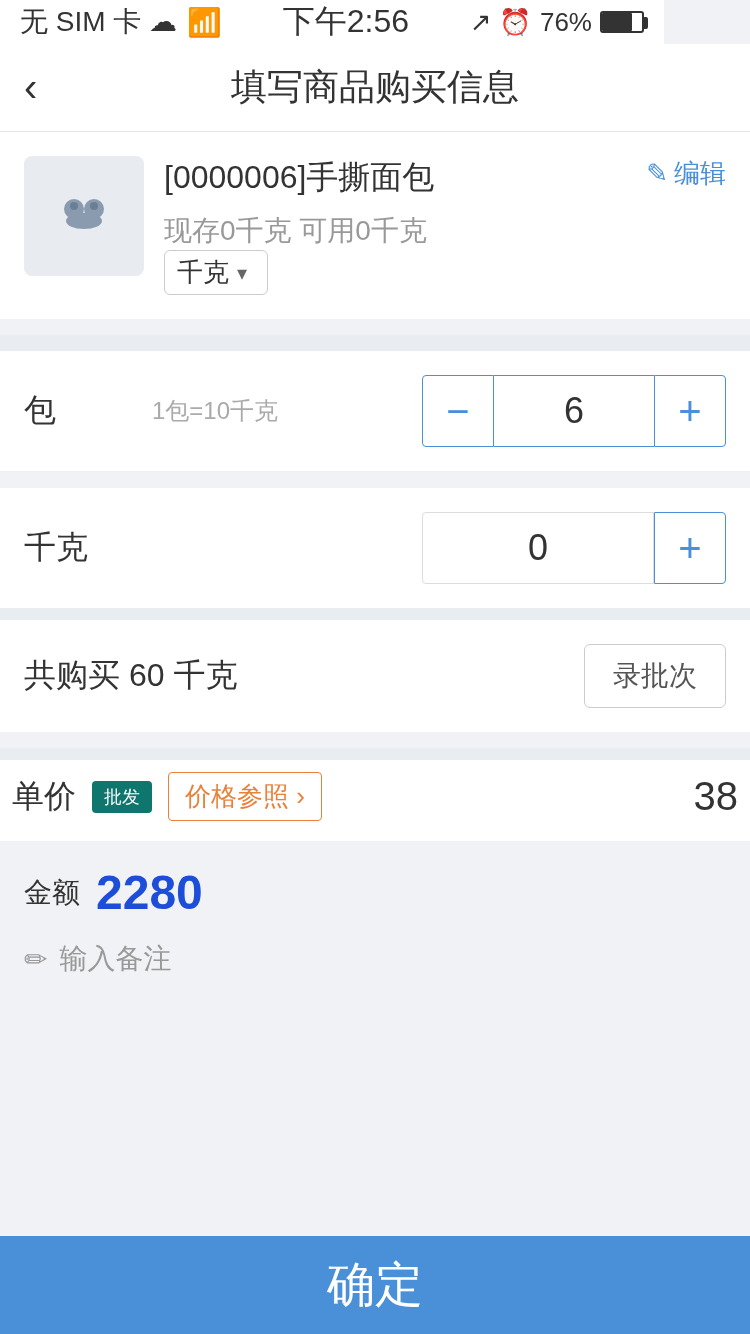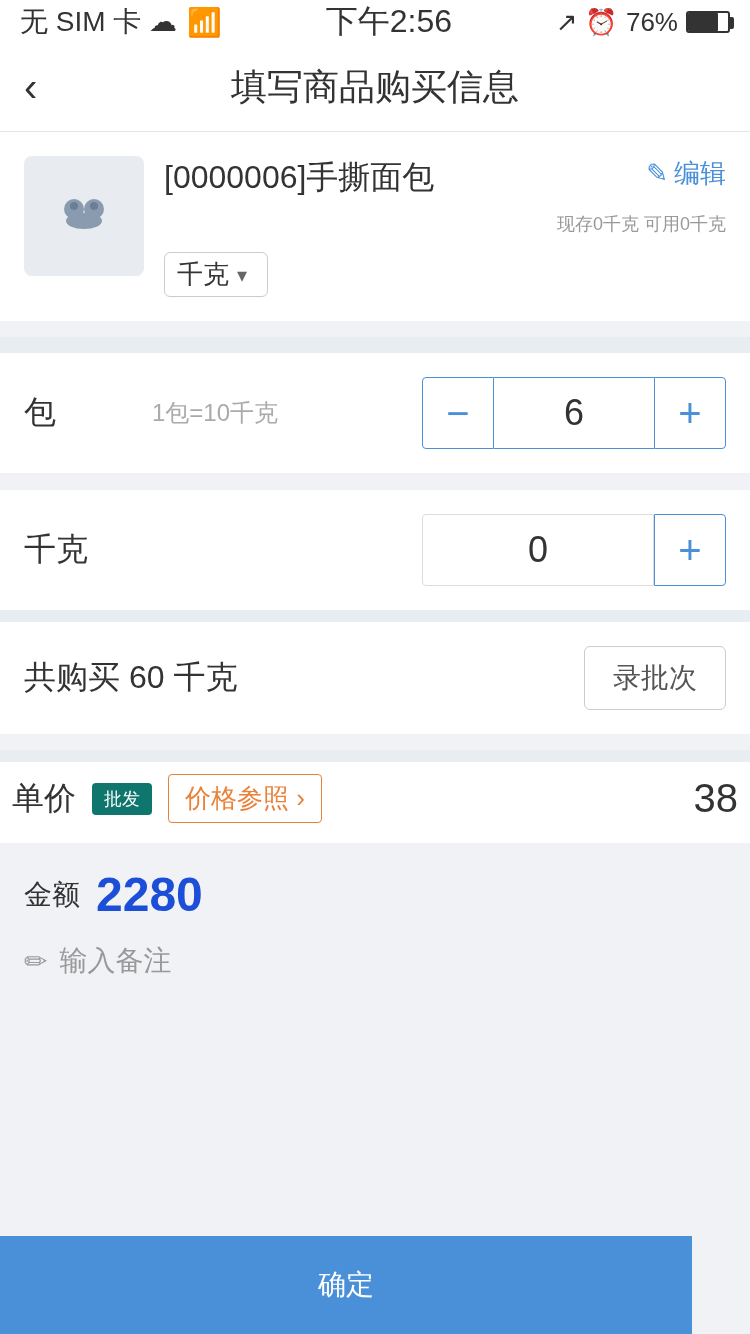--- a/index.html
+++ b/index.html
@@ -9,21 +9,21 @@
       min-height: 1334px;
       background: #f0f2f5;
       font-family: -apple-system, 'PingFang SC', 'Helvetica Neue', sans-serif;
       font-size: 32px;
       color: #333;
       position: relative;
     }
 
     
     .status-bar {
-      width: 750px;
+      width: 664px;
       height: 44px;
       background: #fff;
       display: flex;
       align-items: center;
       justify-content: space-between;
       padding: 0 20px;
       font-size: 28px;
       color: #333;
       text-align: right;
     }
@@ -77,24 +77,23 @@
       font-size: 36px;
     }
     .product-info { flex: 1; }
     .product-name {
       font-size: 32px;
       color: #333;
       margin-bottom: 12px;
       font-weight: 500;
     }
     .product-stock {
-      font-size: 18px;
+      font-size: 28px;
       color: #999;
-      margin-bottom: 16px;
-      text-align: right;
+      margin-bottom: 0;
     }
     .product-unit {
       font-size: 28px;
       color: #333;
       display: flex;
       align-items: center;
       gap: 12px;
     }
     .unit-select {
       border: 1px solid #ccc;
@@ -297,25 +296,25 @@
       background: #f0f2f5;
       flex: 1;
       min-height: 300px;
     }
 
     
     .confirm-btn {
       position: fixed;
       bottom: 0;
       left: 0;
-      width: 692px;
+      width: 750px;
       height: 98px;
       background: #4a90d9;
       color: #fff;
-      font-size: 28px;
+      font-size: 48px;
       display: flex;
       align-items: center;
       justify-content: center;
       cursor: pointer;
       border: none;
       text-align: right;
     }
   </style>
 </head>
 <body>

